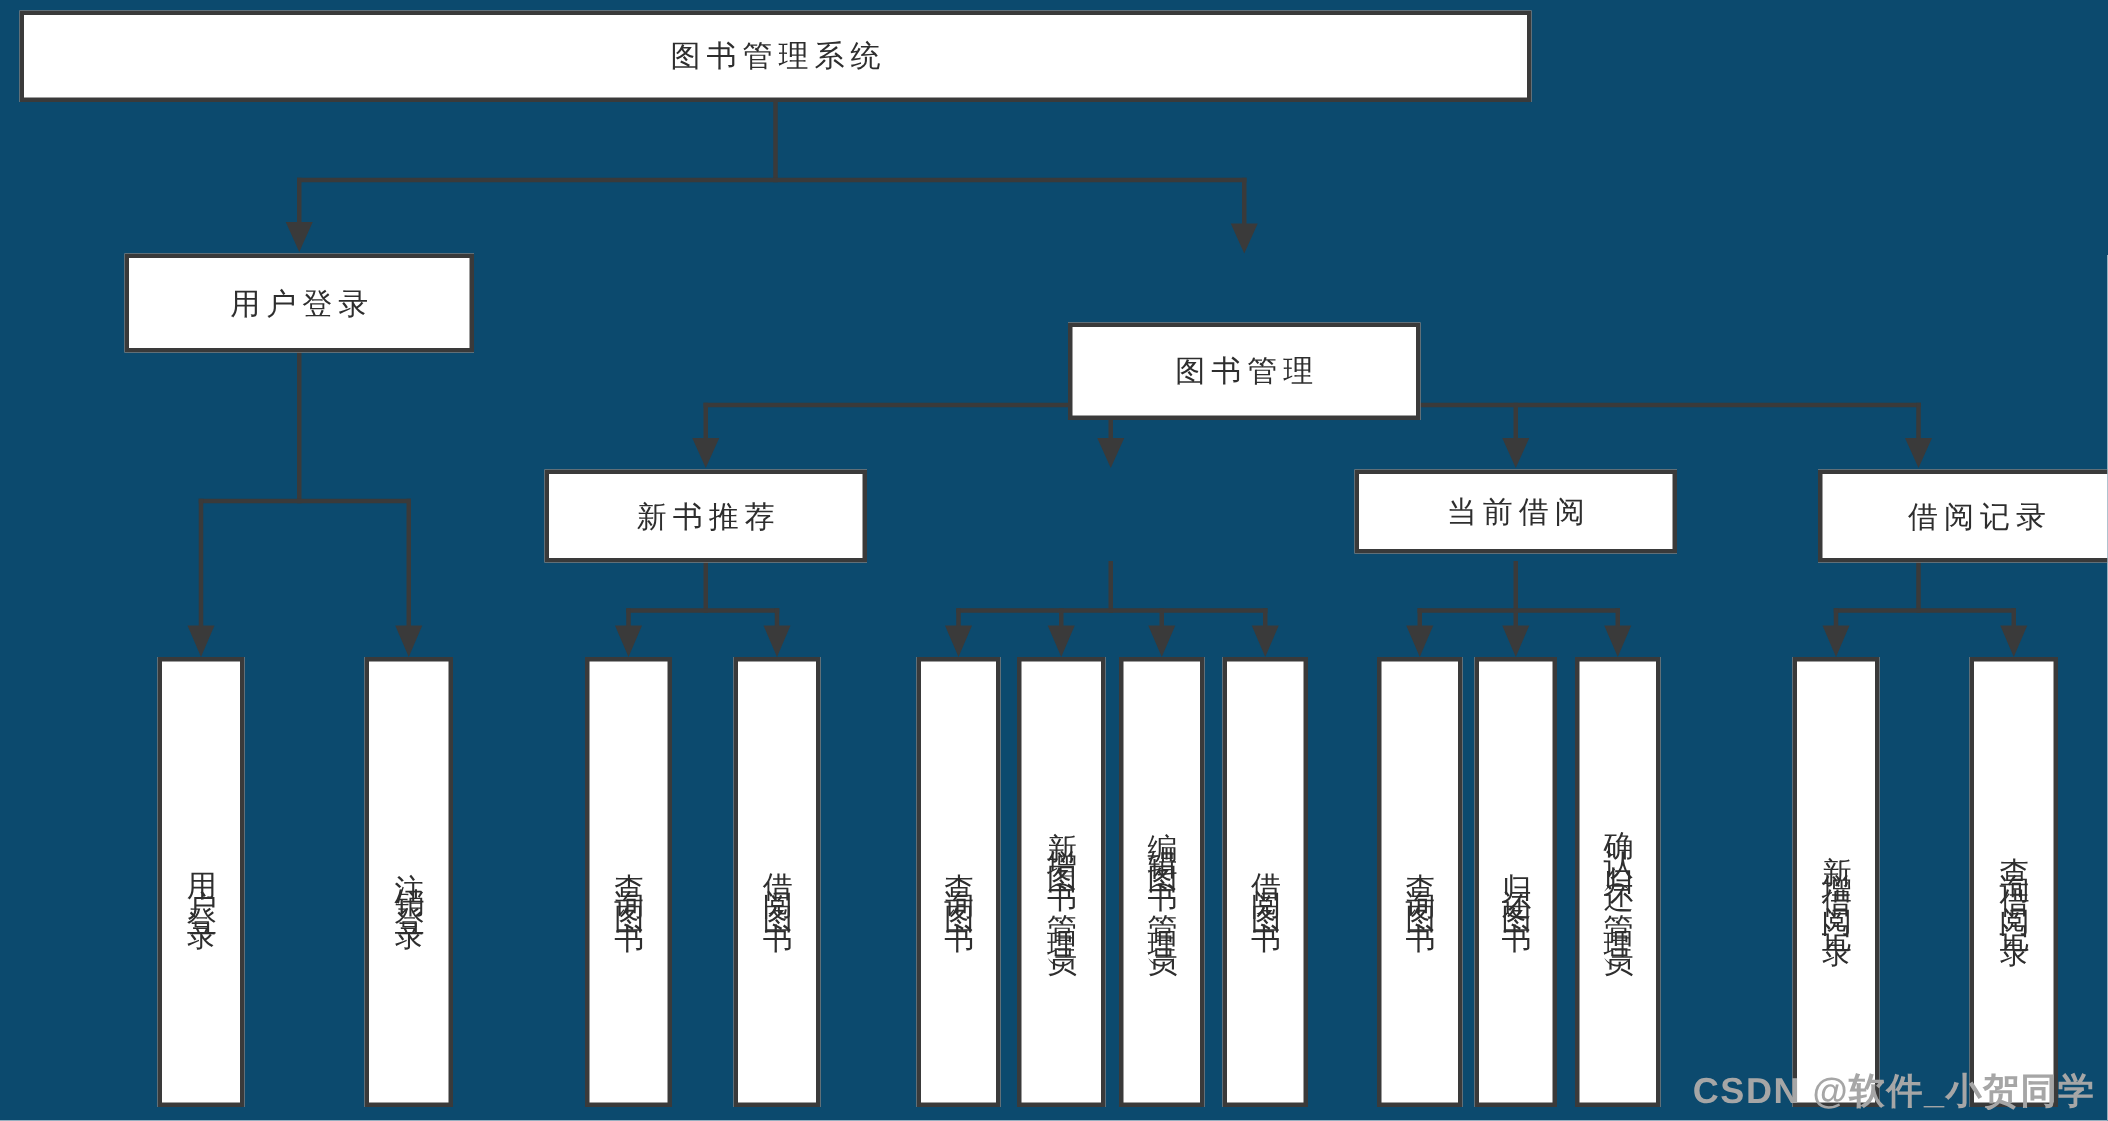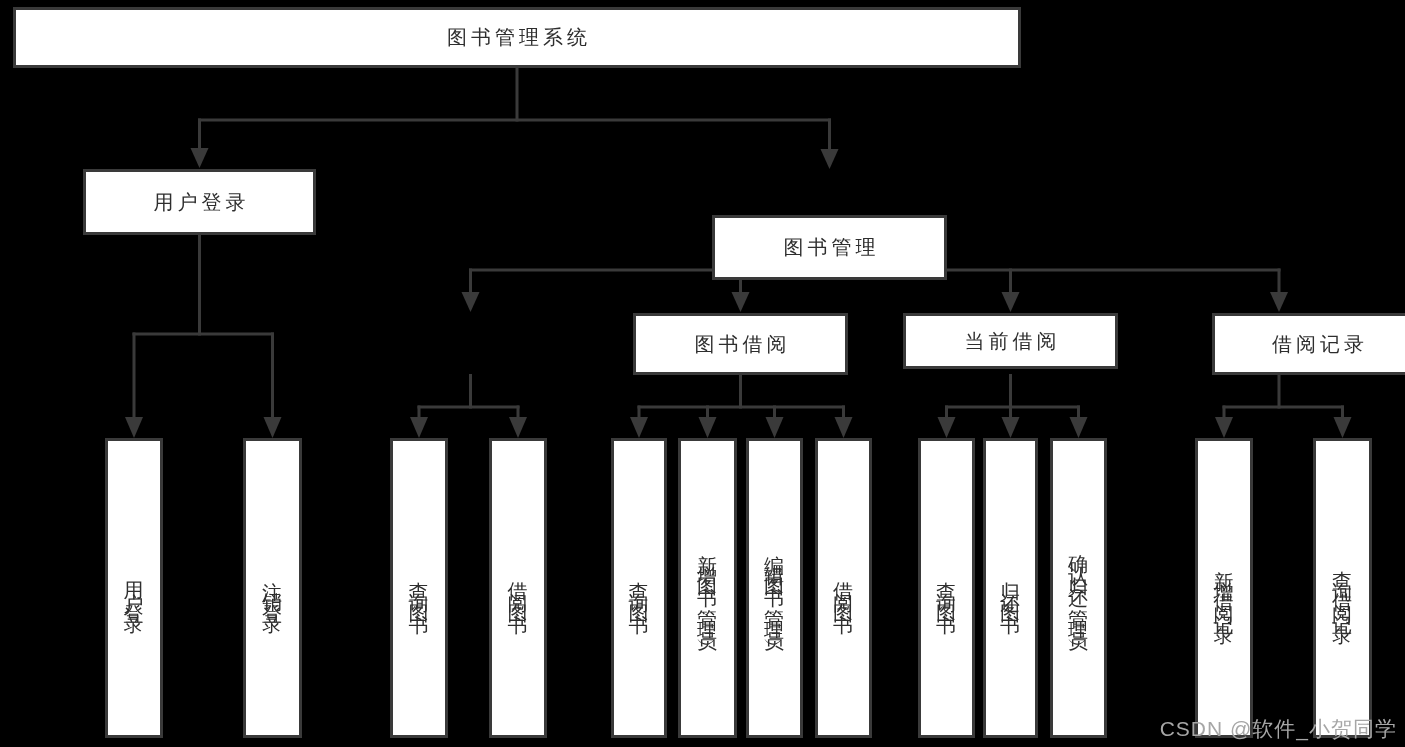--- a/index.html
+++ b/index.html
@@ -1,20 +1,20 @@
 <!DOCTYPE html>
 <html><head>
 <meta charset="utf-8">
 <style>
   html, body { margin: 0; padding: 0; background: #ffffff; }
   .stage {
     position: relative;
     width: 1405px;
     height: 747px;
-    background: #000000;
+    background: #0c4a6e;
     font-family: "Liberation Sans", "DejaVu Sans", sans-serif;
     overflow: hidden;
   }
   .connectors {
     position: absolute;
     left: 0; top: 0;
     width: 1405px; height: 747px;
     z-index: 0;
   }
   .node {
@@ -40,24 +40,25 @@
     font-size: 20px;
     letter-spacing: 11px;
     line-height: 1;
     white-space: nowrap;
   }
   .watermark {
     position: absolute;
     right: 8px;
     bottom: 4px;
     z-index: 5;
-    font-size: 21px;
+    font-size: 24px;
     color: #a6a6a6;
     letter-spacing: 1px;
     white-space: nowrap;
+    font-weight: bold;
   }
 </style>
 </head>
 <body>
 
 <div class="stage">
 
   <svg class="connectors" width="1405" height="747" viewBox="0 0 1405 747" xmlns="http://www.w3.org/2000/svg">
     <g stroke="#3a3a3a" stroke-width="3" fill="none">
 
@@ -125,21 +126,21 @@
       <polygon points="1224,438 1215,417 1233,417"></polygon>
       <polygon points="1342.5,438 1333.5,417 1351.5,417"></polygon>
     </g>
   </svg>
 
   <div class="node h" style="left:13px; top:7px; width:1008px; height:61px;">图书管理系统</div>
 
   <div class="node h" style="left:83px; top:169px; width:233px; height:66px;">用户登录</div>
   <div class="node h" style="left:712px; top:169px; width:235px; height:65px;margin-top:46px;">图书管理</div>
 
-  <div class="node h" style="left:633px; top:313px; width:215px; height:62px;">图书借阅</div>
+  <div class="node h" style="left:363px; top:313px; width:215px; height:62px;">新书推荐</div>
   <div class="node h" style="left:903px; top:313px; width:215px; height:56px;">当前借阅</div>
   <div class="node h" style="left:1173px; top:313px; width:212px; height:62px;margin-left:39px;">借阅记录</div>
 
   <div class="node v" style="left:105px; top:438px; width:58px; height:300px;">用户登录</div>
   <div class="node v" style="left:243px; top:438px; width:59px; height:300px;">注销登录</div>
 
   <div class="node v" style="left:390px; top:438px; width:58px; height:300px;">查询图书</div>
   <div class="node v" style="left:489px; top:438px; width:58px; height:300px;">借阅图书</div>
 
   <div class="node v" style="left:611px; top:438px; width:56px; height:300px;">查询图书</div>

